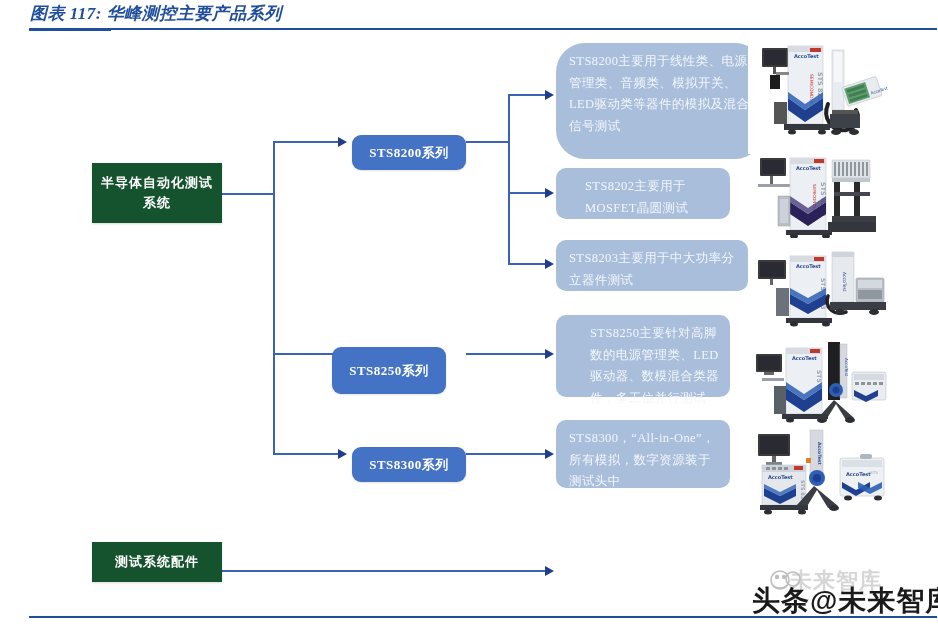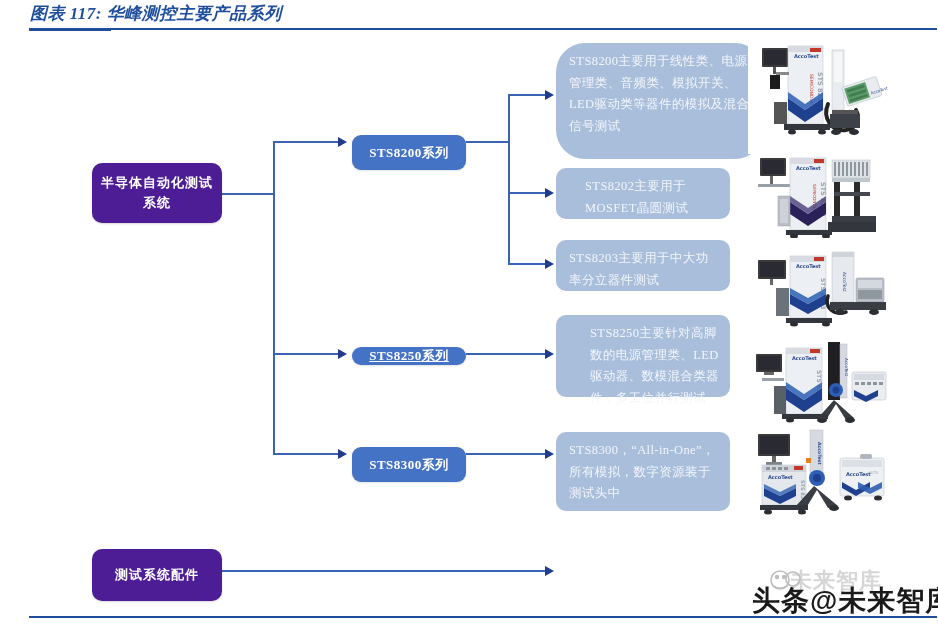--- a/index.html
+++ b/index.html
@@ -25,21 +25,21 @@
 
   
   .node{
     position:absolute;box-sizing:border-box;
     display:flex;align-items:center;justify-content:center;
     text-align:center;color:#ffffff;
     font-family:"Liberation Serif","DejaVu Serif",serif;
     font-weight:bold;
   }
   .node-root{
-    background:#4c1d95;border-radius:10px;
+    background:#14532d;border-radius:0;
     font-size:13px;line-height:1.55;letter-spacing:1px;
     box-shadow:0 1px 2px rgba(0,0,0,.15);
     padding:4px 6px;
   }
   .node-mid{
     background:#4472C4;border-radius:9px;
     font-size:13px;letter-spacing:.5px;
     box-shadow:0 1px 2px rgba(0,0,0,.12);
     margin-top:11px;
   }
@@ -122,53 +122,53 @@
   <div class="ln lnh lnh-b" style="left:466px;top:453px;width:82px;"></div>
   <div class="arw" style="left:545px;top:449px;"></div>
 
   <div class="ln lnh lnh-b" style="left:222px;top:570px;width:326px;"></div>
   <div class="arw" style="left:545px;top:566px;"></div>
 
   <div class="node node-root" style="left:92px;top:163px;width:130px;height:60px;">
     <span>半导体自动化测试系统</span>
   </div>
 
-  <div class="node node-root" style="left:92px;top:542px;width:130px;height:52px;margin-top:7px;">
+  <div class="node node-root" style="left:92px;top:542px;width:130px;height:40px;">
     <span>测试系统配件</span>
   </div>
 
   <div class="node node-mid" style="left:352px;top:124px;width:114px;height:35px;">
     <span>STS8200系列</span>
   </div>
 
-  <div class="node node-mid" style="left:352px;top:336px;width:114px;height:18px;text-decoration:underline;">
+  <div class="node node-mid" style="left:332px;top:336px;width:114px;height:47px;">
     <span>STS8250系列</span>
   </div>
 
   <div class="node node-mid" style="left:352px;top:436px;width:114px;height:35px;">
     <span>STS8300系列</span>
   </div>
 
   <div class="desc" style="left:556px;top:43px;width:208px;height:116px;border-radius:29px;">
     <span>STS8200主要用于线性类、电源管理类、音频类、模拟开关、LED驱动类等器件的模拟及混合信号测试</span>
   </div>
 
   <div class="desc" style="left:556px;top:168px;width:174px;height:51px;padding-left:29px;">
     <span>STS8202主要用于MOSFET晶圆测试</span>
   </div>
 
-  <div class="desc" style="left:556px;top:240px;width:174px;height:51px;">
+  <div class="desc" style="left:556px;top:240px;width:192px;height:51px;">
     <span>STS8203主要用于中大功率分立器件测试</span>
   </div>
 
   <div class="desc" style="left:556px;top:315px;width:174px;height:82px;padding-left:34px;">
     <span>STS8250主要针对高脚数的电源管理类、LED驱动器、数模混合类器件，多工位并行测试</span>
   </div>
 
-  <div class="desc" style="left:556px;top:420px;width:174px;height:79px;margin-top:12px;">
+  <div class="desc" style="left:556px;top:420px;width:174px;height:68px;">
     <span>STS8300，“All-in-One”，所有模拟，数字资源装于测试头中</span>
   </div>
 
 
   <div class="photo" style="left:748px;top:42px;width:140px;height:112px;">
     <svg width="140" height="112" viewBox="0 0 140 112">
       <rect x="0" y="0" width="140" height="112" fill="#ffffff"></rect>
 
       <rect x="14" y="6" width="26" height="19" rx="1" fill="#3a3a3a"></rect>
       <rect x="16" y="8" width="22" height="15" fill="#2a2a32"></rect>

